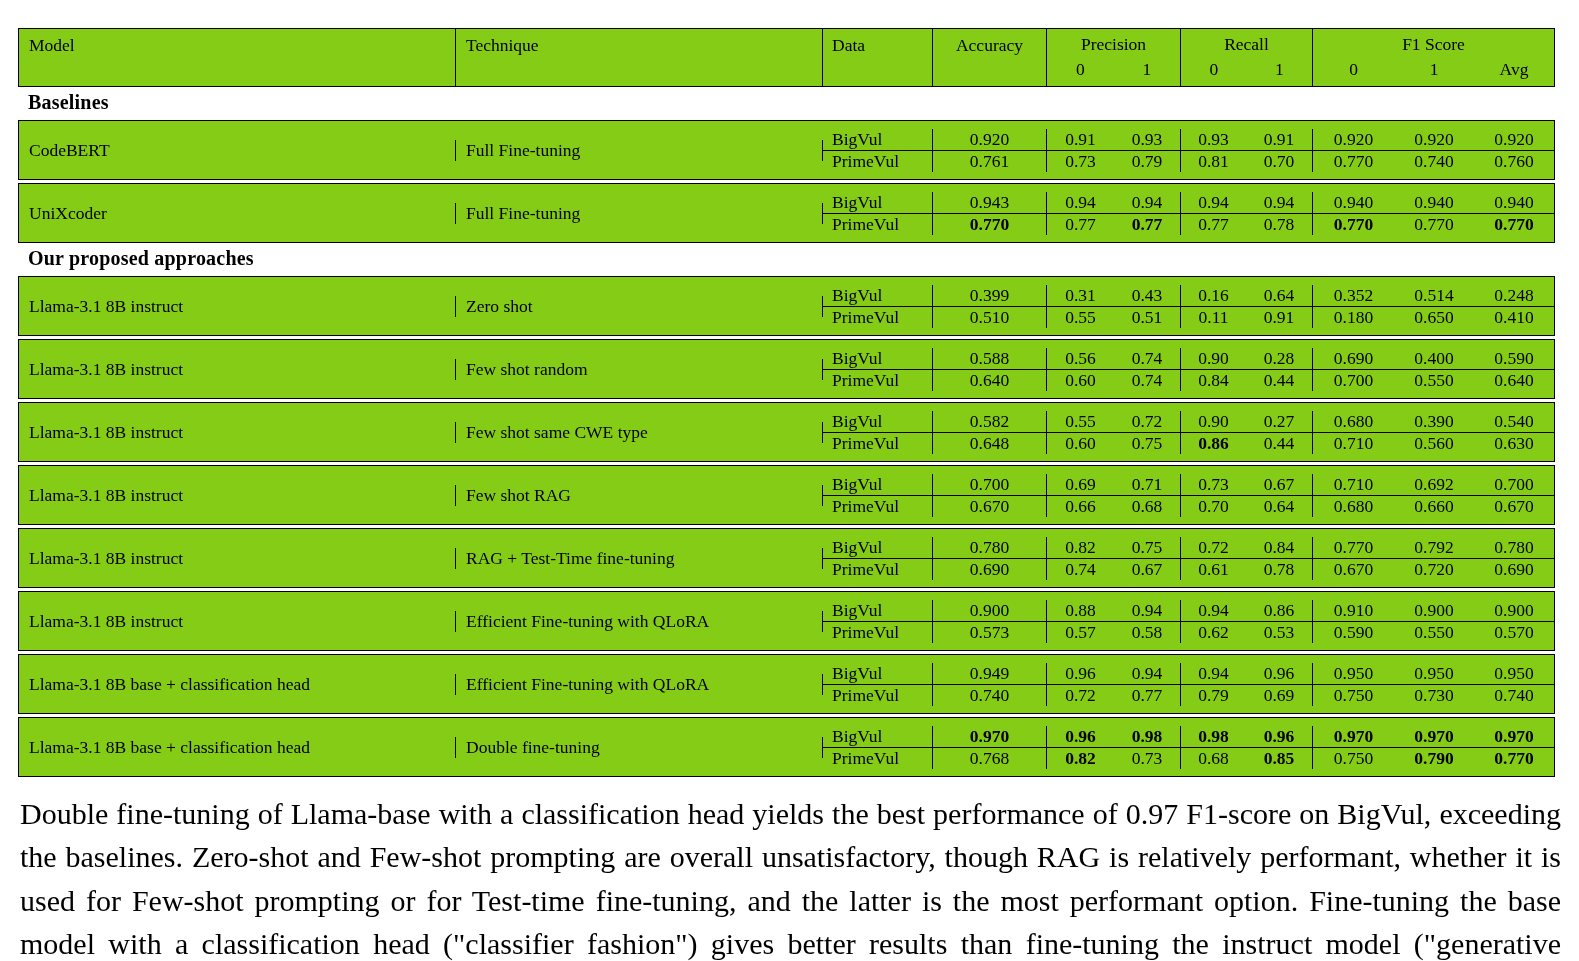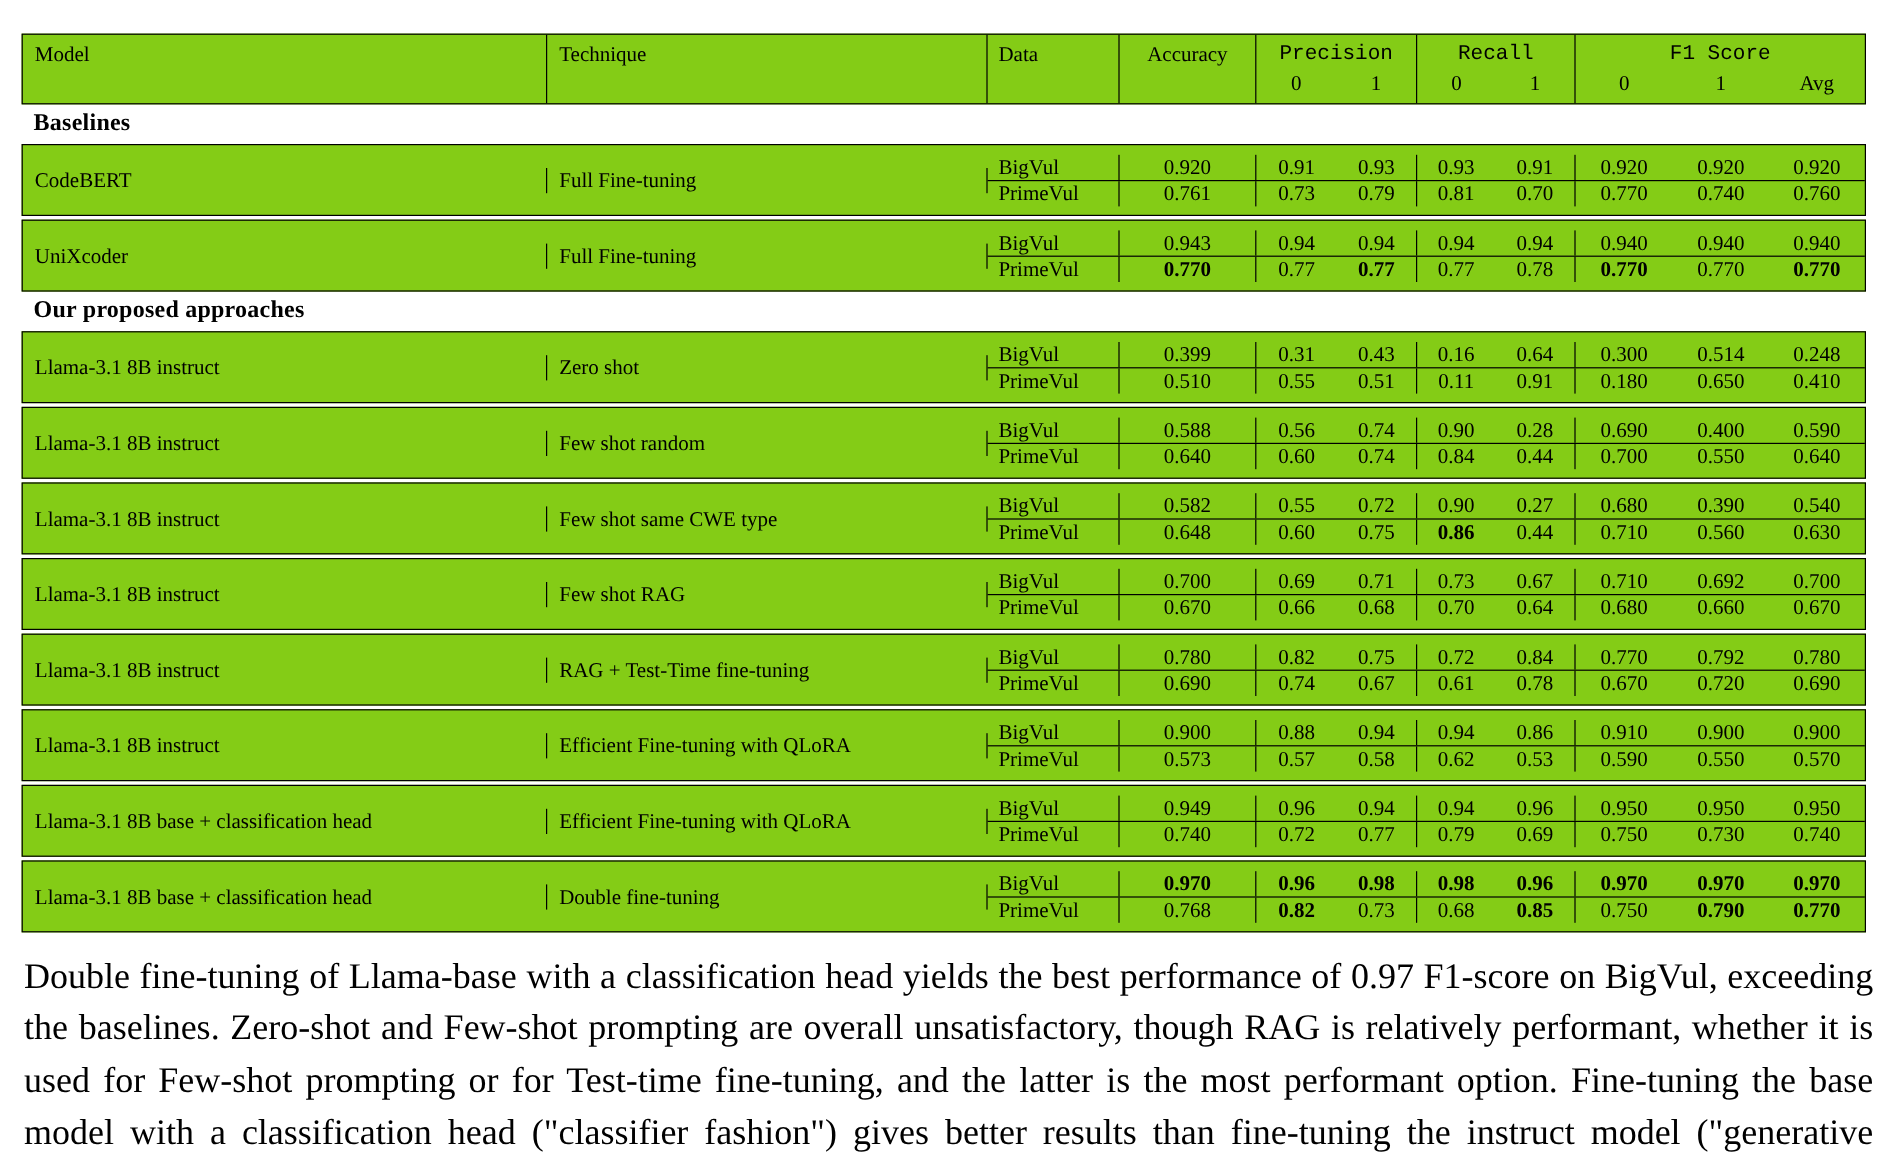--- a/index.html
+++ b/index.html
@@ -48,21 +48,21 @@
   .f0 { width: 81px; } .f1v { width: 80px; } .favg { flex: 1; }
   .b  { font-weight: bold; }
 
   
   .hcell { align-items: flex-start; padding-top: 6px; }
   .hacc  { justify-content: center; padding-left: 0; }
   .hgrp  { display: flex; flex-direction: column; }
   .hgrp-precision { width: 134px; border-right: 1.6px solid #000; }
   .hgrp-recall    { width: 132px; border-right: 1.6px solid #000; }
   .hgrp-f1        { flex: 1; }
-  .hgrp-label { flex: 1; display: flex; align-items: center; justify-content: center; padding-top: 2px; font-family: Liberation Mono, monospace; }
+  .hgrp-label { flex: 1; display: flex; align-items: center; justify-content: center; padding-top: 2px; }
   .hgrp-subs  { flex: 1; display: flex; }
   .hsub { flex: 1; display: flex; align-items: flex-start; justify-content: center; }
   .hsub-f0 { flex: 0 0 81px; } .hsub-f1 { flex: 0 0 80px; } .hsub-avg { flex: 1; }
 
   
   .caption {
     width: 1541px;
     margin: 15px 0 0 2px;
     font-size: 30px;
     line-height: 1.445;
@@ -172,21 +172,21 @@
           <div class="cell model">Llama-3.1 8B instruct</div>
           <div class="cell technique">Zero shot</div>
           <div class="right">
             <div class="subrow">
               <div class="cell data">BigVul</div>
               <div class="cell acc">0.399</div>
               <div class="cell num p0">0.31</div>
               <div class="cell num p1 bR">0.43</div>
               <div class="cell num r0">0.16</div>
               <div class="cell num r1 bR">0.64</div>
-              <div class="cell num f0">0.300</div>
+              <div class="cell num f0">0.352</div>
               <div class="cell num f1v">0.514</div>
               <div class="cell num favg">0.248</div>
             </div>
             <div class="subrow">
               <div class="cell data">PrimeVul</div>
               <div class="cell acc">0.510</div>
               <div class="cell num p0">0.55</div>
               <div class="cell num p1 bR">0.51</div>
               <div class="cell num r0">0.11</div>
               <div class="cell num r1 bR">0.91</div>

